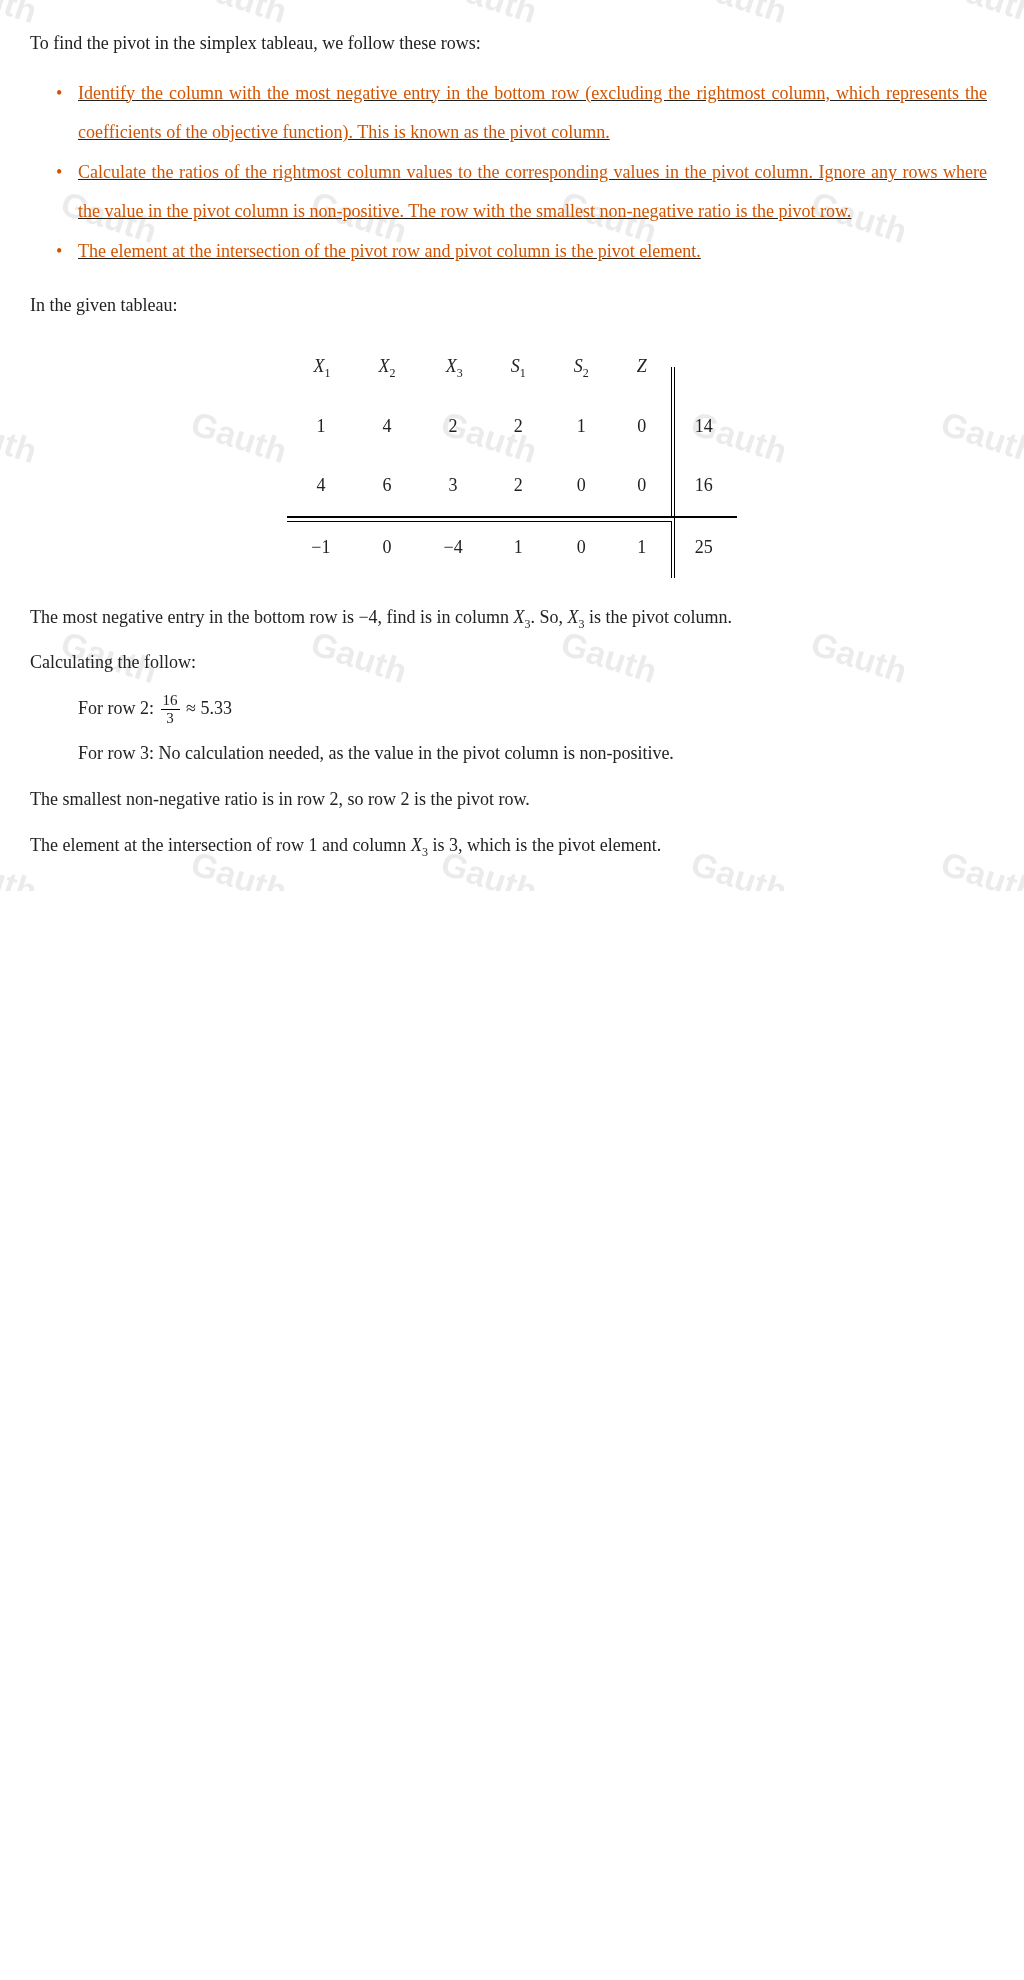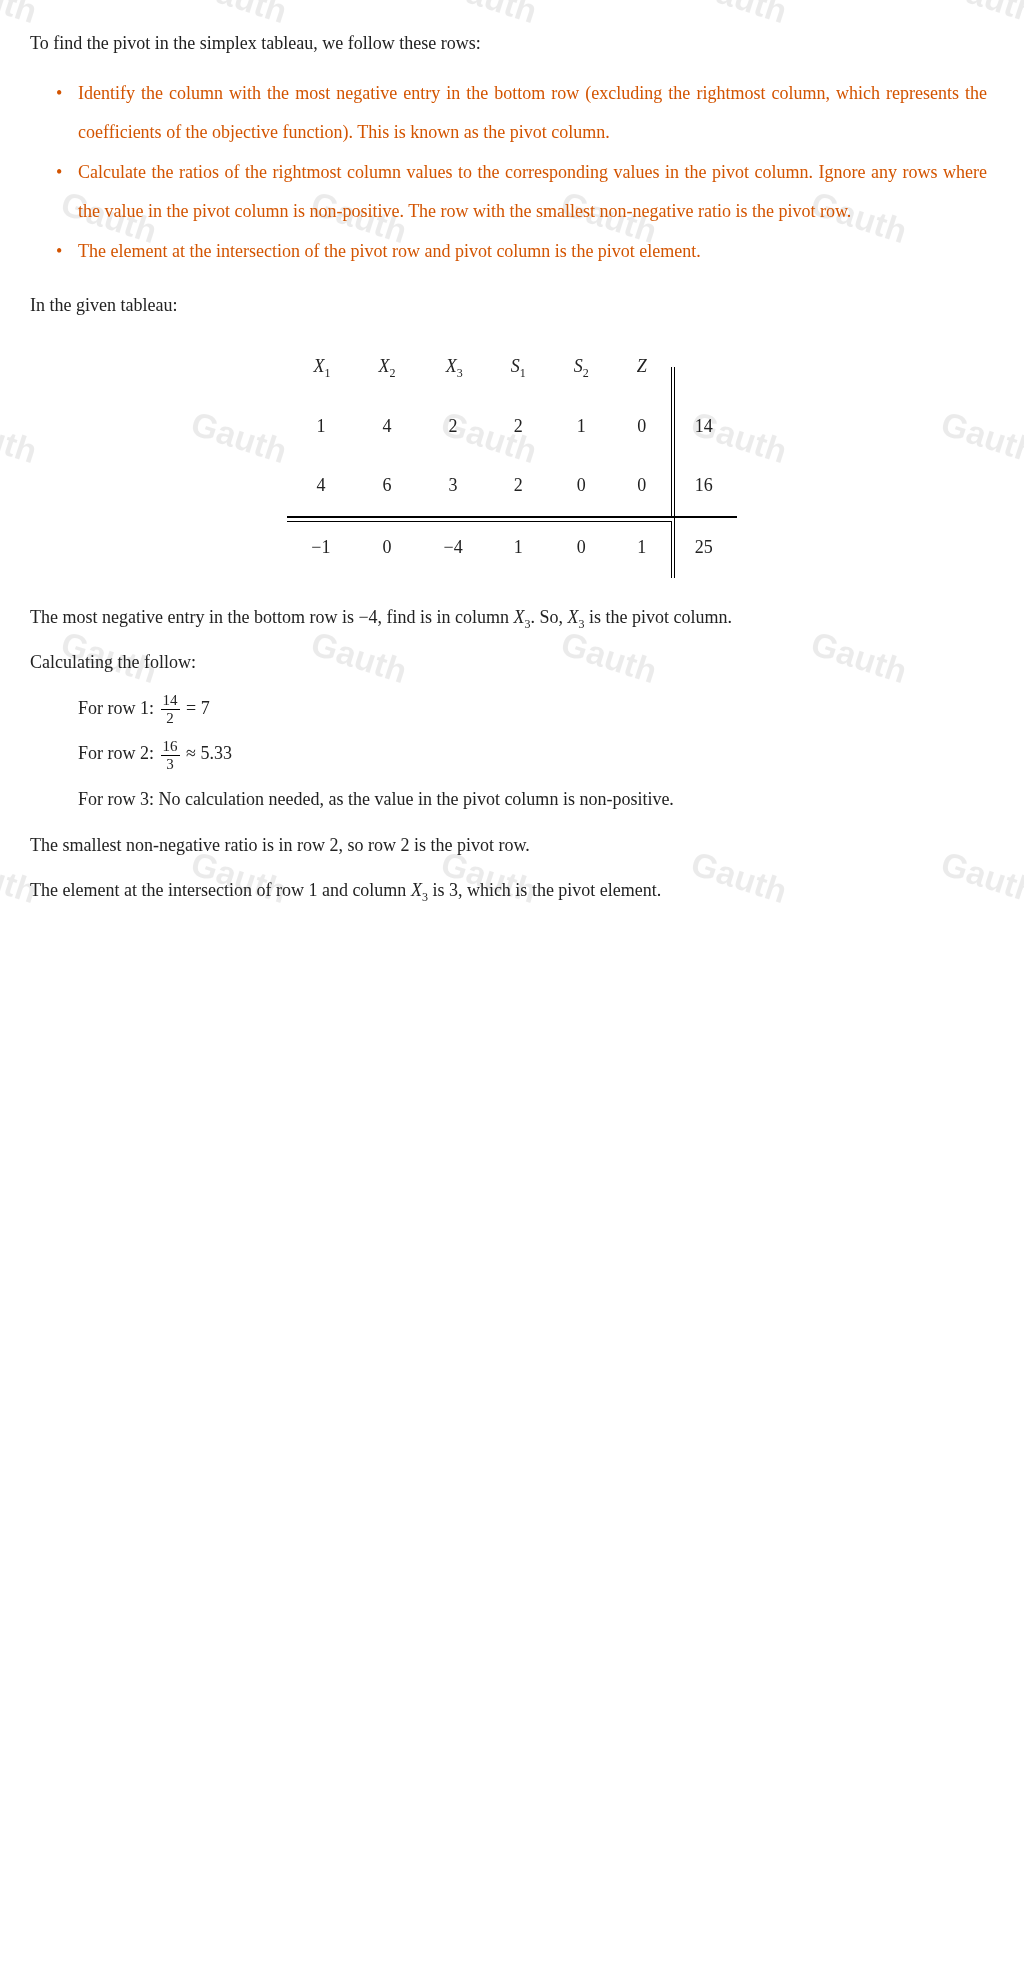--- a/index.html
+++ b/index.html
@@ -14,20 +14,21 @@
     background: #fff;
     overflow: hidden;
   }
   .intro {
     margin: 4px 0 10px 0;
   }
   ul.steps {
     list-style: none;
     padding: 0 0 0 48px;
     margin: 0 7px 14px 0;
+    text-decoration: underline;
   }
   ul.steps li {
     position: relative;
     color: #d35400;
     text-align: justify;
     margin: 0;
   }
   ul.steps li::before {
     content: "•";
     position: absolute;
@@ -222,25 +223,20 @@
 </div>
 
 <p class="para">
   <span>The most negative entry in the bottom row is −4, find is in column </span><span class="ivar">X</span><span class="subn">3</span><span>. So, </span><span class="ivar">X</span><span class="subn">3</span><span> is the pivot column.</span>
 </p>
 
 <p class="para">Calculating the follow:</p>
 
 <div class="indent-block">
   <p class="para">
-    <span>For row 1: </span>
-    <span class="frac"><span class="num">14</span><span class="den">2</span></span>
-    <span> =  7</span>
-  </p>
-  <p class="para">
     <span>For row 2: </span>
     <span class="frac"><span class="num">16</span><span class="den">3</span></span>
     <span> ≈ 5.33</span>
   </p>
   <p class="para">For row 3: No calculation needed, as the value in the pivot column is non-positive.</p>
 </div>
 
 <p class="para">The smallest non-negative ratio is in row 2, so row 2 is the pivot row.</p>
 
 <p class="para">

